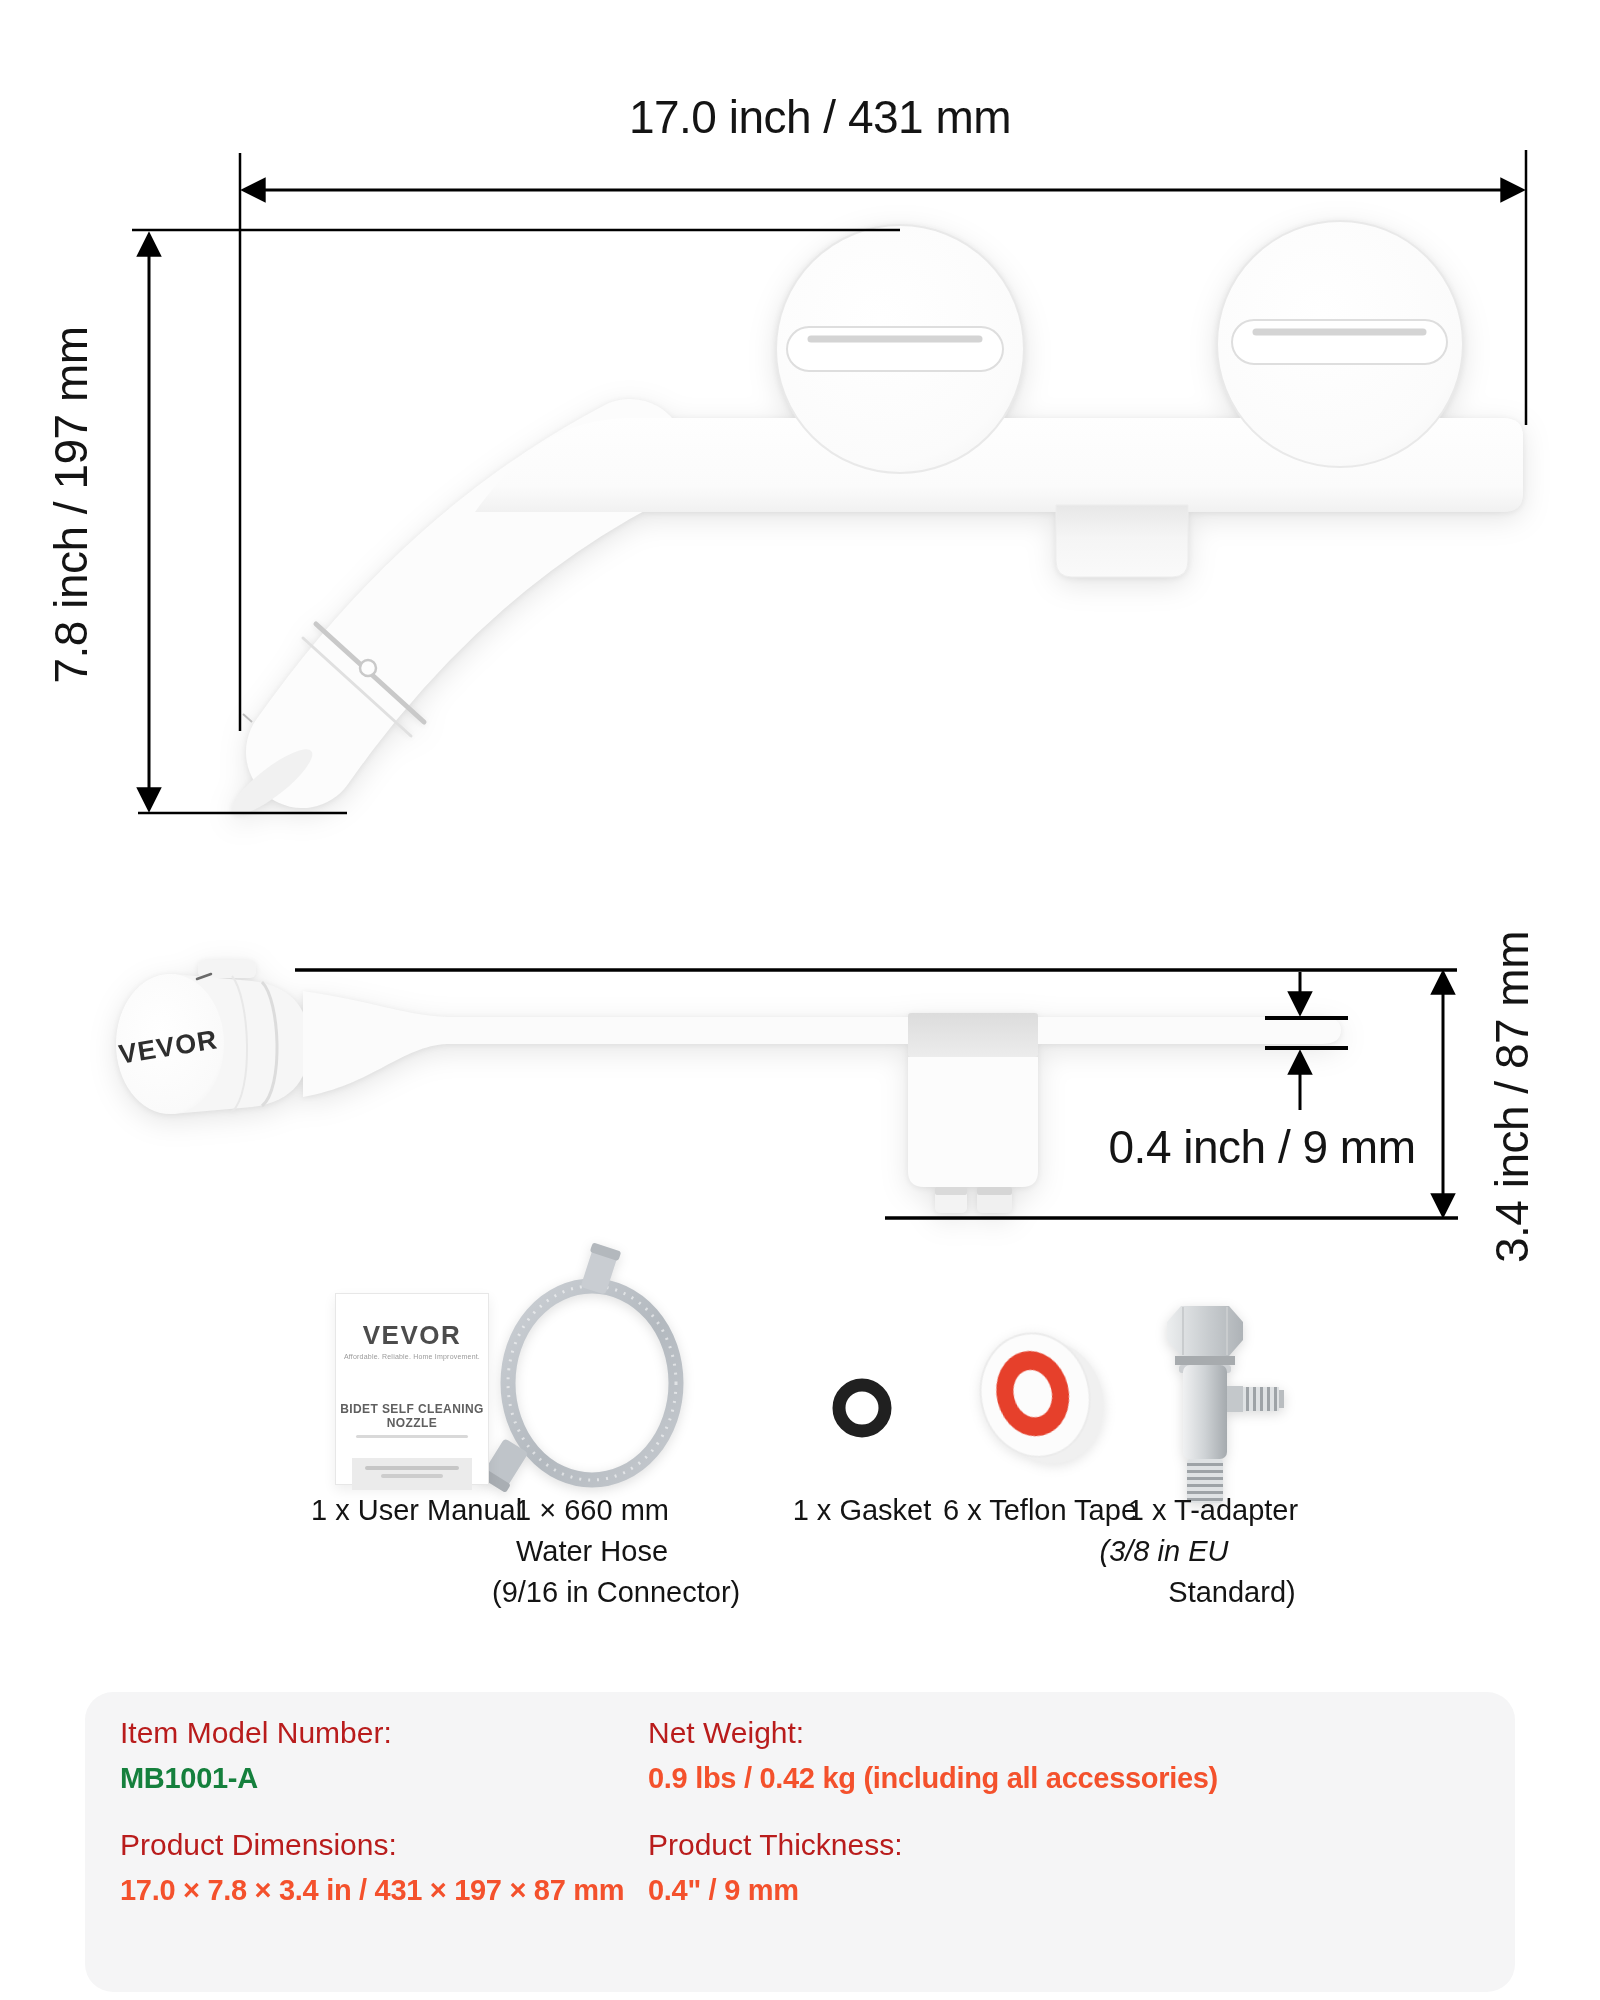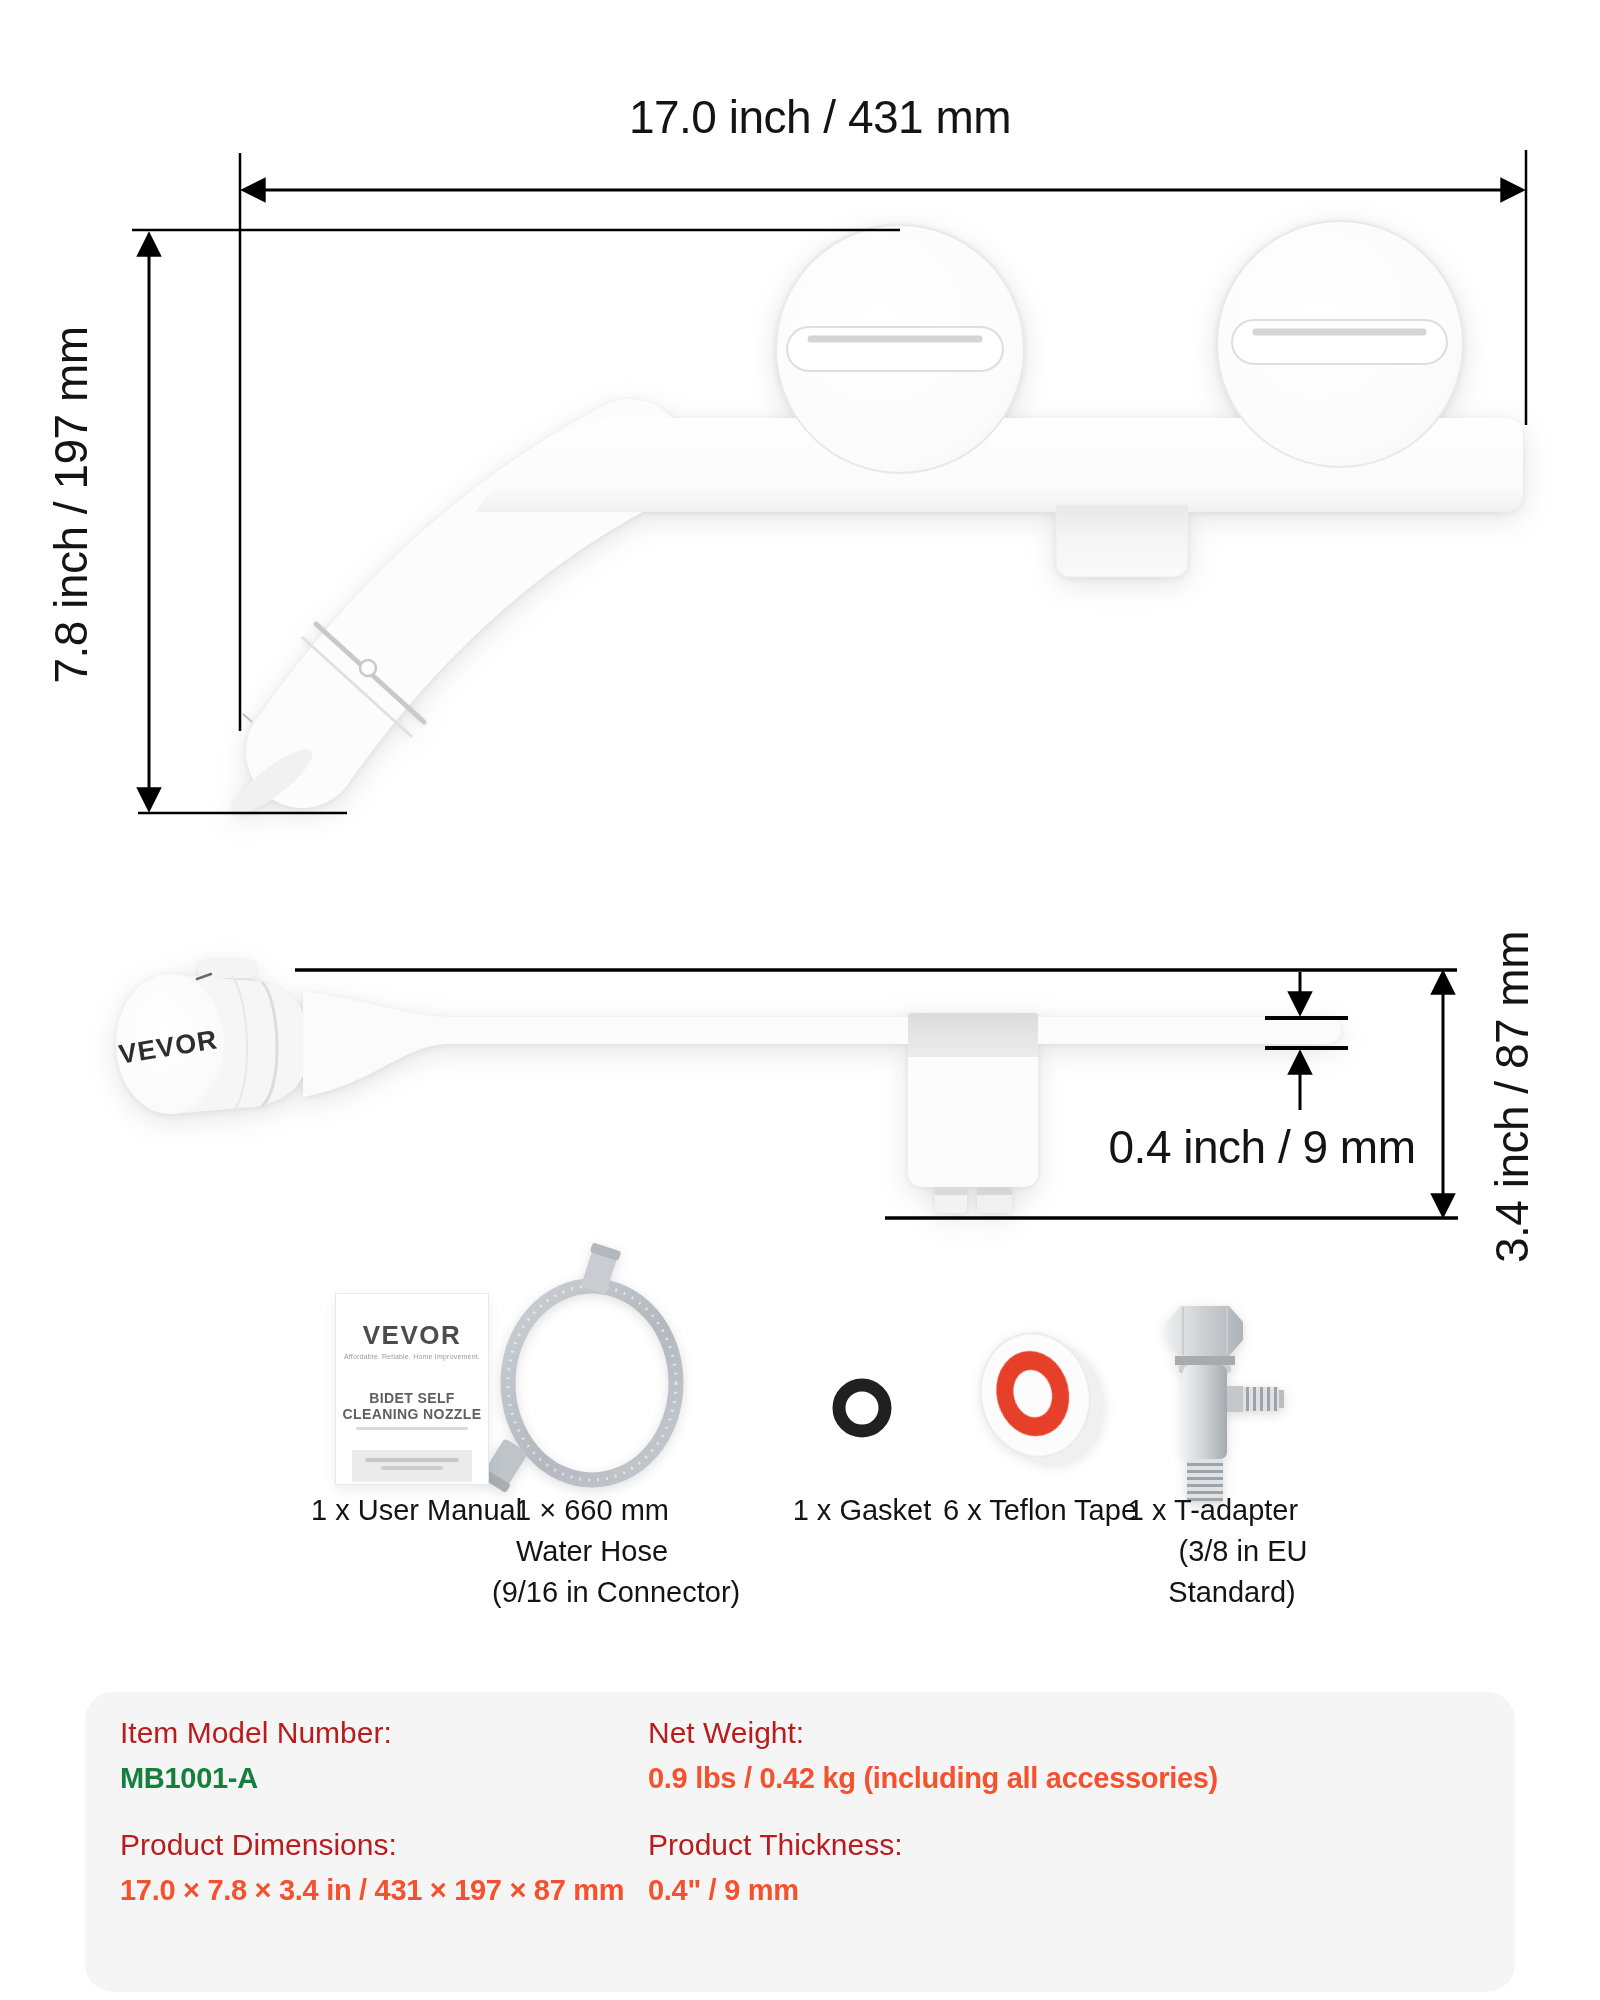--- a/index.html
+++ b/index.html
@@ -8,21 +8,21 @@
   svg{position:absolute;left:0;top:0;}
   .dimlabel{position:absolute;font-size:46px;letter-spacing:-0.5px;color:#141414;
             text-align:center;white-space:nowrap;}
   .rot{transform:rotate(-90deg);}
   .acclabel{position:absolute;font-size:29px;color:#141414;text-align:center;white-space:nowrap;width:200px;}
   
   .card{position:absolute;left:335px;top:1293px;width:152px;height:190px;background:#fff;
         border:1px solid #e7e7e7;box-shadow:0 5px 12px rgba(0,0,0,.07);text-align:center;}
   .card-brand{margin-top:26px;font-size:26px;font-weight:800;letter-spacing:1.5px;color:#4c4c4c;}
   .card-tag{margin-top:2px;font-size:7px;color:#9a9a9a;letter-spacing:.2px;}
-  .card-title{margin-top:30px;font-size:14px;font-weight:700;color:#5f5f5f;letter-spacing:.4px;}
+  .card-title{margin-top:42px;font-size:12px;font-weight:700;color:#5f5f5f;letter-spacing:.4px;}
   .card-model{margin:5px auto 0;width:112px;height:3px;background:#d9d9d9;border-radius:2px;}
   .card-band{margin:20px auto 0;width:120px;height:31px;background:#ebebeb;padding-top:1px;}
   .card-band-line1{margin:7px auto 4px;width:94px;height:4px;background:#c6c6c6;border-radius:2px;}
   .card-band-line2{margin:0 auto;width:62px;height:4px;background:#cdcdcd;border-radius:2px;}
   
   .specbox{position:absolute;left:85px;top:1692px;width:1430px;height:300px;background:#f5f5f6;border-radius:28px;}
   .speclabel{position:absolute;font-size:30px;font-weight:500;color:#b91c1c;white-space:nowrap;}
   .specvalue{position:absolute;font-size:29px;font-weight:700;letter-spacing:-0.3px;white-space:nowrap;}
 </style>
 </head>
@@ -191,21 +191,21 @@
     </div>
   </div>
 
   <div class="acclabel" style="left:311px;top:1494px;">1 x User Manual</div>
   <div class="acclabel" style="left:492px;top:1494px;">1 × 660 mm</div>
   <div class="acclabel" style="left:492px;top:1535px;">Water Hose</div>
   <div class="acclabel" style="left:492px;top:1576px;">(9/16 in Connector)</div>
   <div class="acclabel" style="left:762px;top:1494px;">1 x Gasket</div>
   <div class="acclabel" style="left:940px;top:1494px;">6 x Teflon Tape</div>
   <div class="acclabel" style="left:1113px;top:1494px;">1 x T-adapter</div>
-  <div class="acclabel" style="left:1143px;top:1535px;">(3/8 in EU</div>
+  <div class="acclabel" style="left:1064px;top:1535px;font-style:italic;">(3/8 in EU</div>
   <div class="acclabel" style="left:1132px;top:1576px;">Standard)</div>
 
   <div class="specbox"></div>
   <div class="speclabel" style="left:120px;top:1716px;">Item Model Number:</div>
   <div class="specvalue" style="left: 120px; top: 1762px; color: #15803d;">MB1001-A</div>
   <div class="speclabel" style="left:120px;top:1828px;">Product Dimensions:</div>
   <div class="specvalue" style="left: 120px; top: 1874px; color: rgb(244, 81, 44);">17.0 × 7.8 × 3.4 in / 431 × 197 × 87 mm</div>
   <div class="speclabel" style="left:648px;top:1716px;">Net Weight:</div>
   <div class="specvalue" style="left: 648px; top: 1762px; color: rgb(244, 81, 44);">0.9 lbs / 0.42 kg (including all accessories)</div>
   <div class="speclabel" style="left:648px;top:1828px;">Product Thickness:</div>

